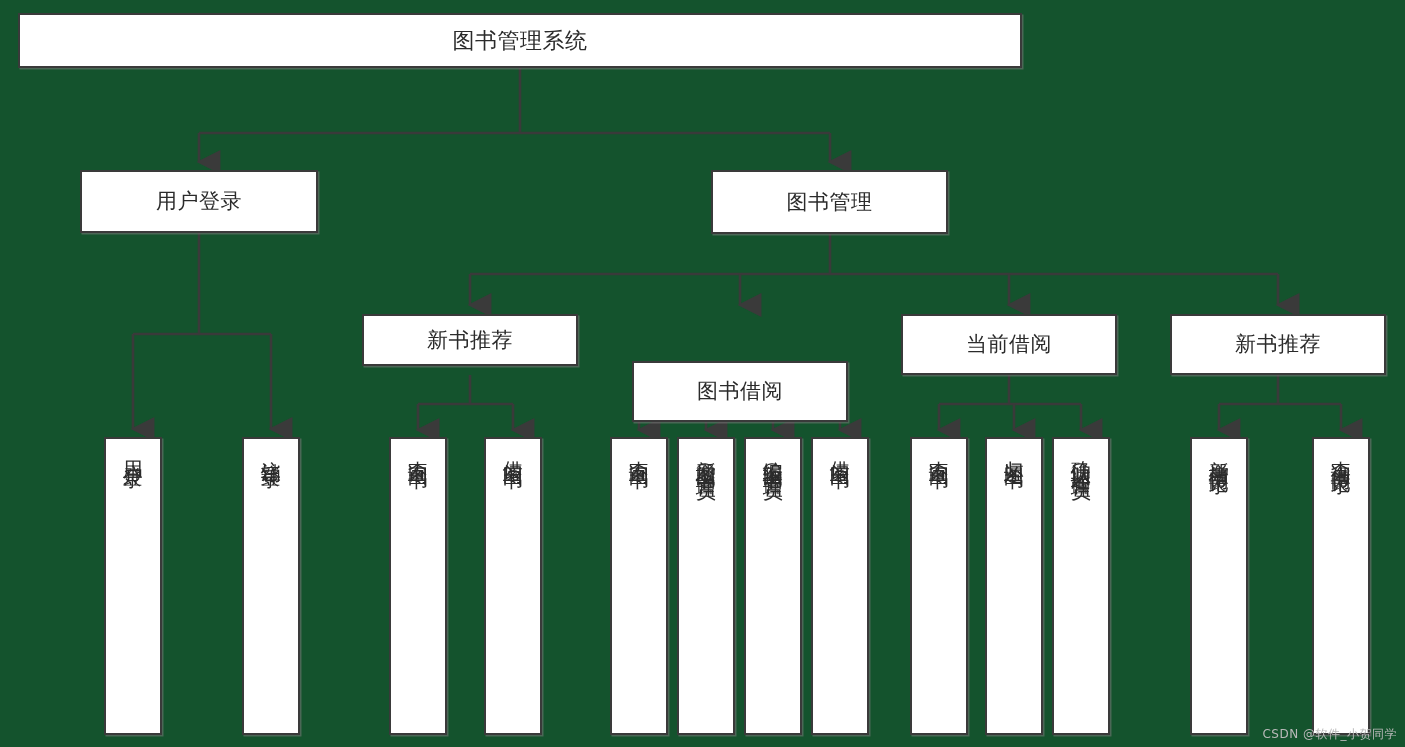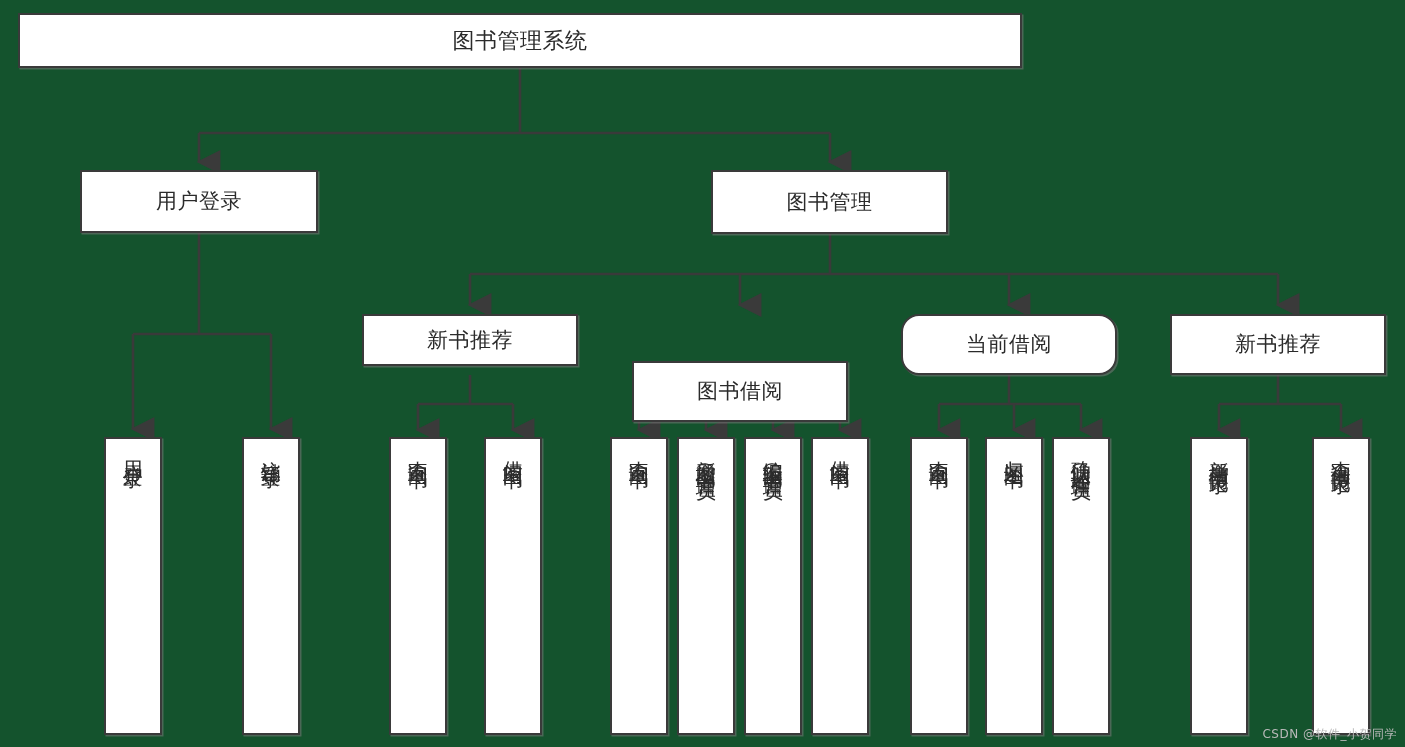--- a/index.html
+++ b/index.html
@@ -144,21 +144,21 @@
   </div>
 
   <div class="node h" style="left:362px; top:314px; width:216px; height:52px;">
     <span class="lbl">新书推荐</span>
   </div>
 
   <div class="node h" style="left:632px; top:314px; width:216px; height:61px;margin-top:47px;">
     <span class="lbl">图书借阅</span>
   </div>
 
-  <div class="node h" style="left:901px; top:314px; width:216px; height:61px;border-radius:18px;">
+  <div class="node h" style="left:901px; top:314px; width:216px; height:61px;">
     <span class="lbl">当前借阅</span>
   </div>
 
   <div class="node h" style="left:1170px; top:314px; width:216px; height:61px;">
     <span class="lbl">新书推荐</span>
   </div>
 
   <div class="node v" style="left:104px; top:437px; width:58px; height:298px;">
     <span class="lbl">用户登录</span>
   </div>

